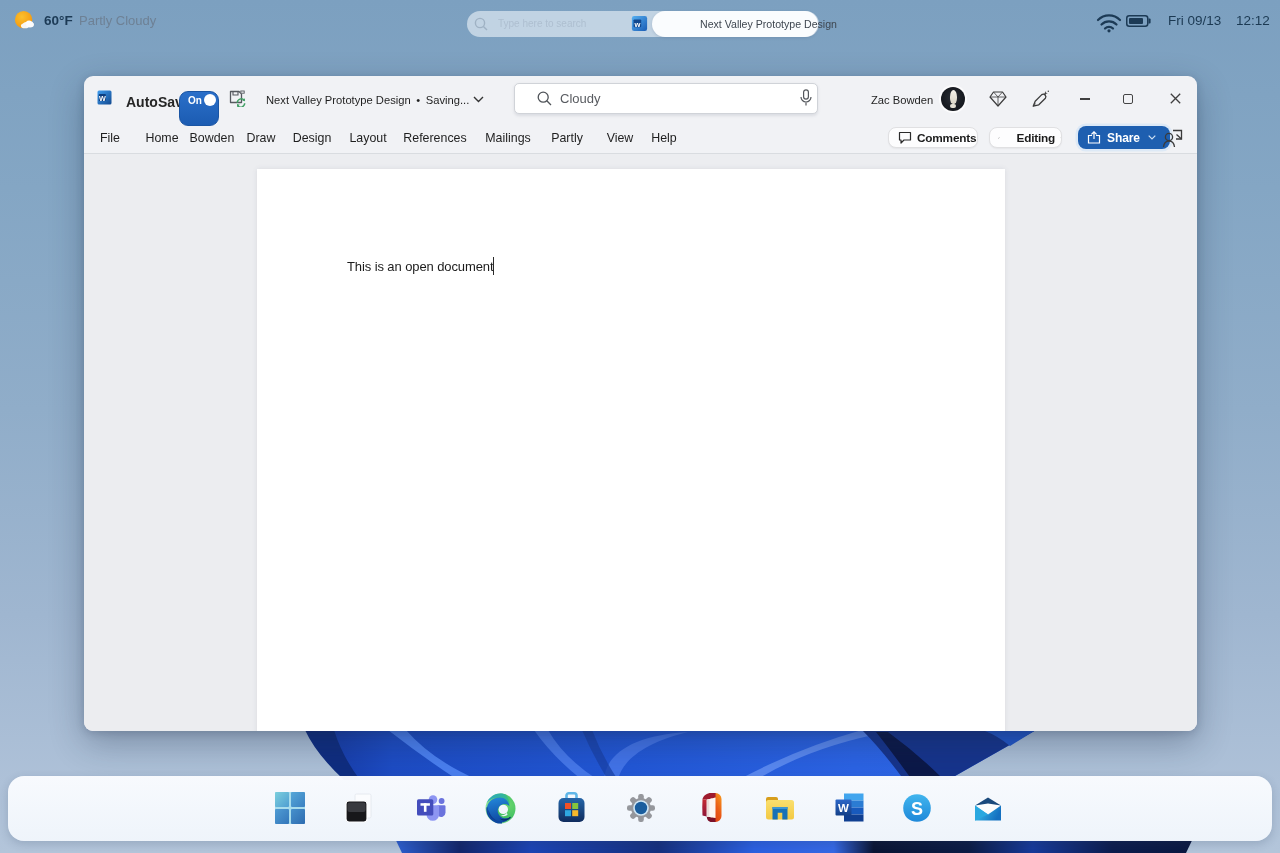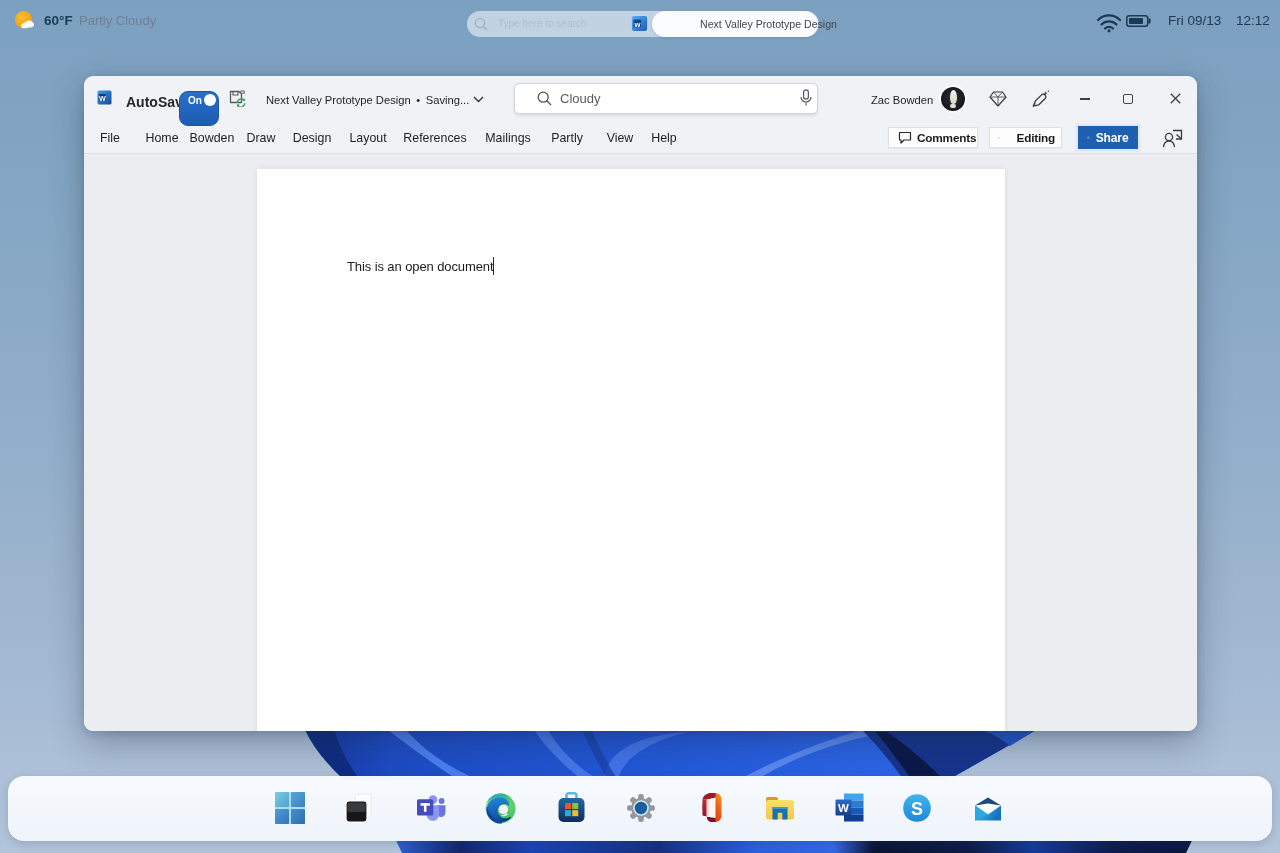--- a/index.html
+++ b/index.html
@@ -47,24 +47,24 @@
   #avatar { left:857px; top:11px; width:24px; height:24px; border-radius:50%;
       background:radial-gradient(circle at 50% 45%, #2c3038 0%, #191c22 55%, #101217 100%); overflow:hidden;
       box-shadow:0 0 0 2px #fbfbfc; }
   #avblob { position:absolute; left:8.5px; top:3px; width:7px; height:14px; border-radius:50% 50% 42% 42%;
       background:linear-gradient(180deg,#f5f2ea,#d9d4c6); }
   #avbase { position:absolute; left:9px; top:17px; width:6px; height:4px; border-radius:2px; background:#e4e0d4; }
 
   
   .tab { position:absolute; top:55px; transform:translateX(-50%); font-size:12.4px; color:#1f1f1f; }
   .btn { position:absolute; top:51px; height:21px; background:#fdfdfe; border:1px solid #e0e0e2;
-      border-radius:0; display:flex; align-items:center; font-size:11.8px; font-weight:bold; color:#1b1b1b; letter-spacing:-0.2px;
+      border-radius:8px; display:flex; align-items:center; font-size:11.8px; font-weight:bold; color:#1b1b1b; letter-spacing:-0.2px;
       box-shadow:0 1px 1.5px rgba(0,0,0,0.05); }
-  #shareBtn { position:absolute; left:994px; top:50px; width:60px; height:23px; background:#1e5fb0;
-      border-radius:0; display:flex; align-items:center; color:#fff; font-size:12px; font-weight:bold; letter-spacing:-0.1px;
+  #shareBtn { position:absolute; left:994px; top:50px; width:92px; height:23px; background:#1e5fb0;
+      border-radius:8px; display:flex; align-items:center; color:#fff; font-size:12px; font-weight:bold; letter-spacing:-0.1px;
       box-shadow:0 0 0 2.5px #dde9f6; }
 
   
   #dock { left:8px; top:776px; width:1264px; height:65px; border-radius:16px;
      background:linear-gradient(180deg,rgba(250,252,255,0.97),rgba(241,246,252,0.96));
      box-shadow:0 3px 10px rgba(40,60,90,0.20); }
   .dicon { position:absolute; top:18px; }
 </style>
 </head>
 <body>

